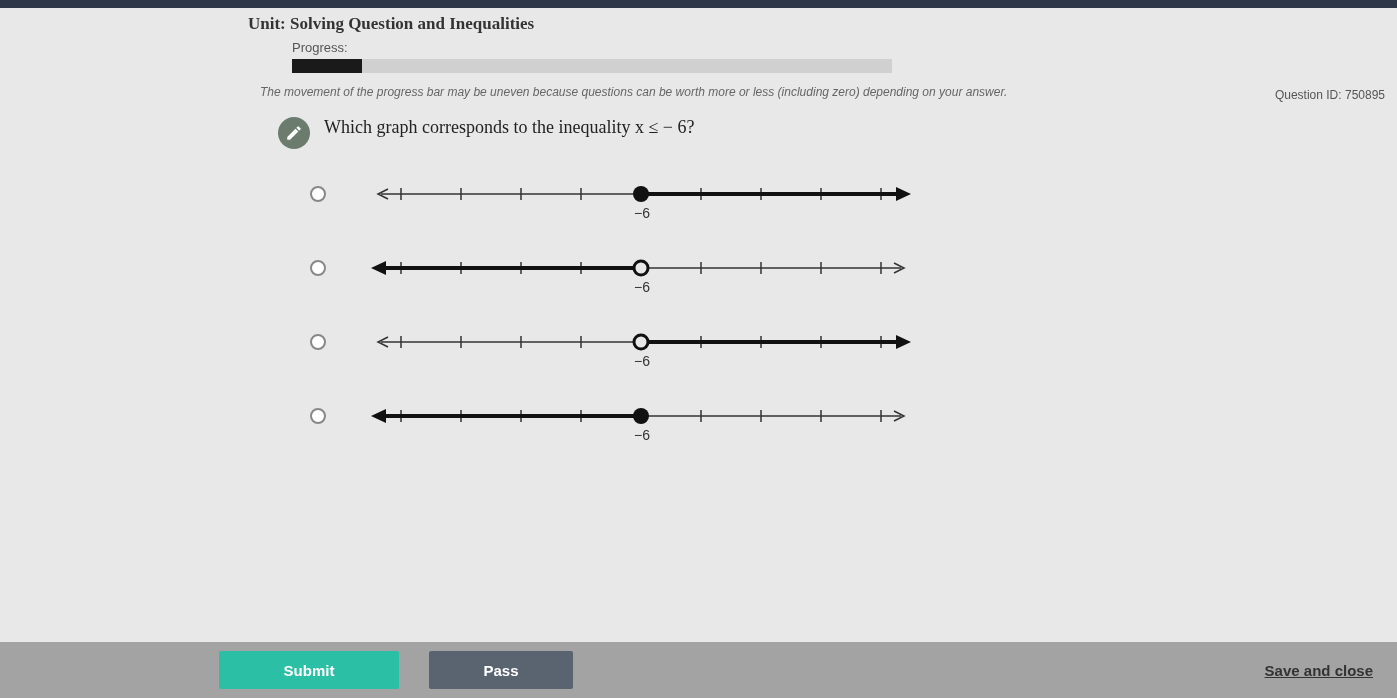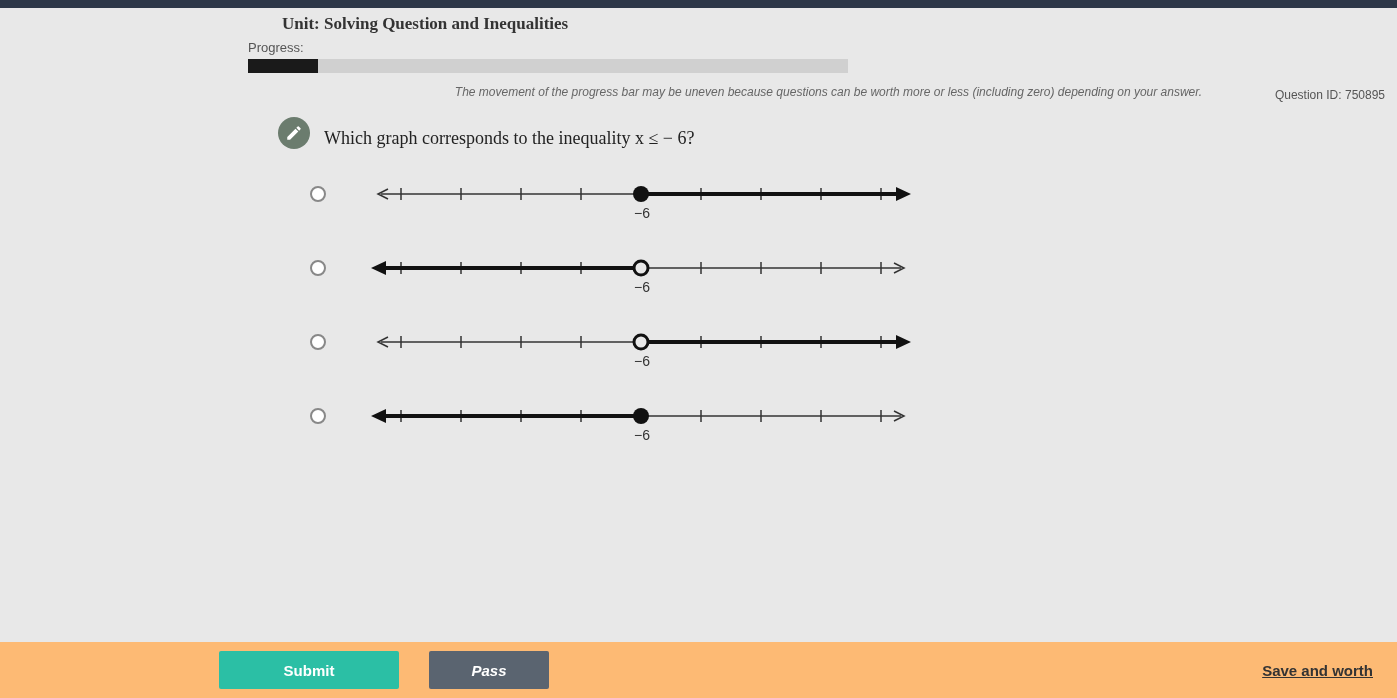--- a/index.html
+++ b/index.html
@@ -19,23 +19,24 @@
     margin: 0;
     height: 690px;
     position: relative;
   }
   .unit-header {
     padding: 6px 0 4px 248px;
     font-size: 17px;
     color: #333;
     font-weight: bold;
   }
-  .unit-label { font-weight: bold; margin-left: 34px; }
+  .unit-label { font-weight: bold; }
   .progress-section {
     padding: 2px 0 8px 248px;
+    margin-left: 44px;
   }
   .progress-label {
     font-size: 13px;
     color: #555;
     font-family: Arial, sans-serif;
     margin-bottom: 4px;
   }
   .progress-bar-container {
     width: 600px;
     height: 14px;
@@ -54,25 +55,24 @@
     font-size: 12px;
     color: #555;
     font-family: Arial, sans-serif;
   }
   .progress-note {
     padding: 4px 0 10px 260px;
     font-size: 12px;
     font-style: italic;
     color: #666;
     font-family: Arial, sans-serif;
-    text-align: center;
   }
   .question-row {
     display: flex;
-    align-items: flex-end;
+    align-items: flex-start;
     padding-left: 278px;
     margin-bottom: 30px;
     margin-top: 8px;
   }
   .pencil-icon {
     width: 32px;
     height: 32px;
     border-radius: 50%;
     background: #6b7c6e;
     display: flex;
@@ -111,39 +111,39 @@
     font-size: 14px;
     color: #333;
     font-family: Arial, sans-serif;
   }
   .footer {
     position: absolute;
     bottom: 0;
     left: 0;
     right: 0;
     height: 56px;
-    background: #fdba74;
+    background: #a3a3a3;
     display: flex;
     align-items: center;
     padding: 0 24px;
   }
   .btn {
     height: 38px;
     border: none;
     border-radius: 2px;
     font-size: 15px;
     font-family: Arial, sans-serif;
     font-weight: bold;
     color: #fff;
     cursor: pointer;
     padding: 0 40px;
     margin-right: 30px;
   }
   .btn-submit { background: #2bbfa5; margin-left: 195px; width: 180px; }
-  .btn-pass { background: #5a6470; width: 120px; font-style: italic; }
+  .btn-pass { background: #5a6470; width: 144px; }
   .save-close {
     margin-left: auto;
     font-size: 15px;
     font-weight: bold;
     text-decoration: underline;
     color: #333;
     font-family: Arial, sans-serif;
     cursor: pointer;
   }
 </style>
@@ -282,16 +282,16 @@
         </svg>
         <div class="numlabel" style="left:268px">−6</div>
       </div>
     </div>
 
   </div>
 
   <div class="footer">
     <button class="btn btn-submit">Submit</button>
     <button class="btn btn-pass">Pass</button>
-    <a class="save-close">Save and worth</a>
+    <a class="save-close">Save and close</a>
   </div>
 
 </div>
 
 </body></html>

